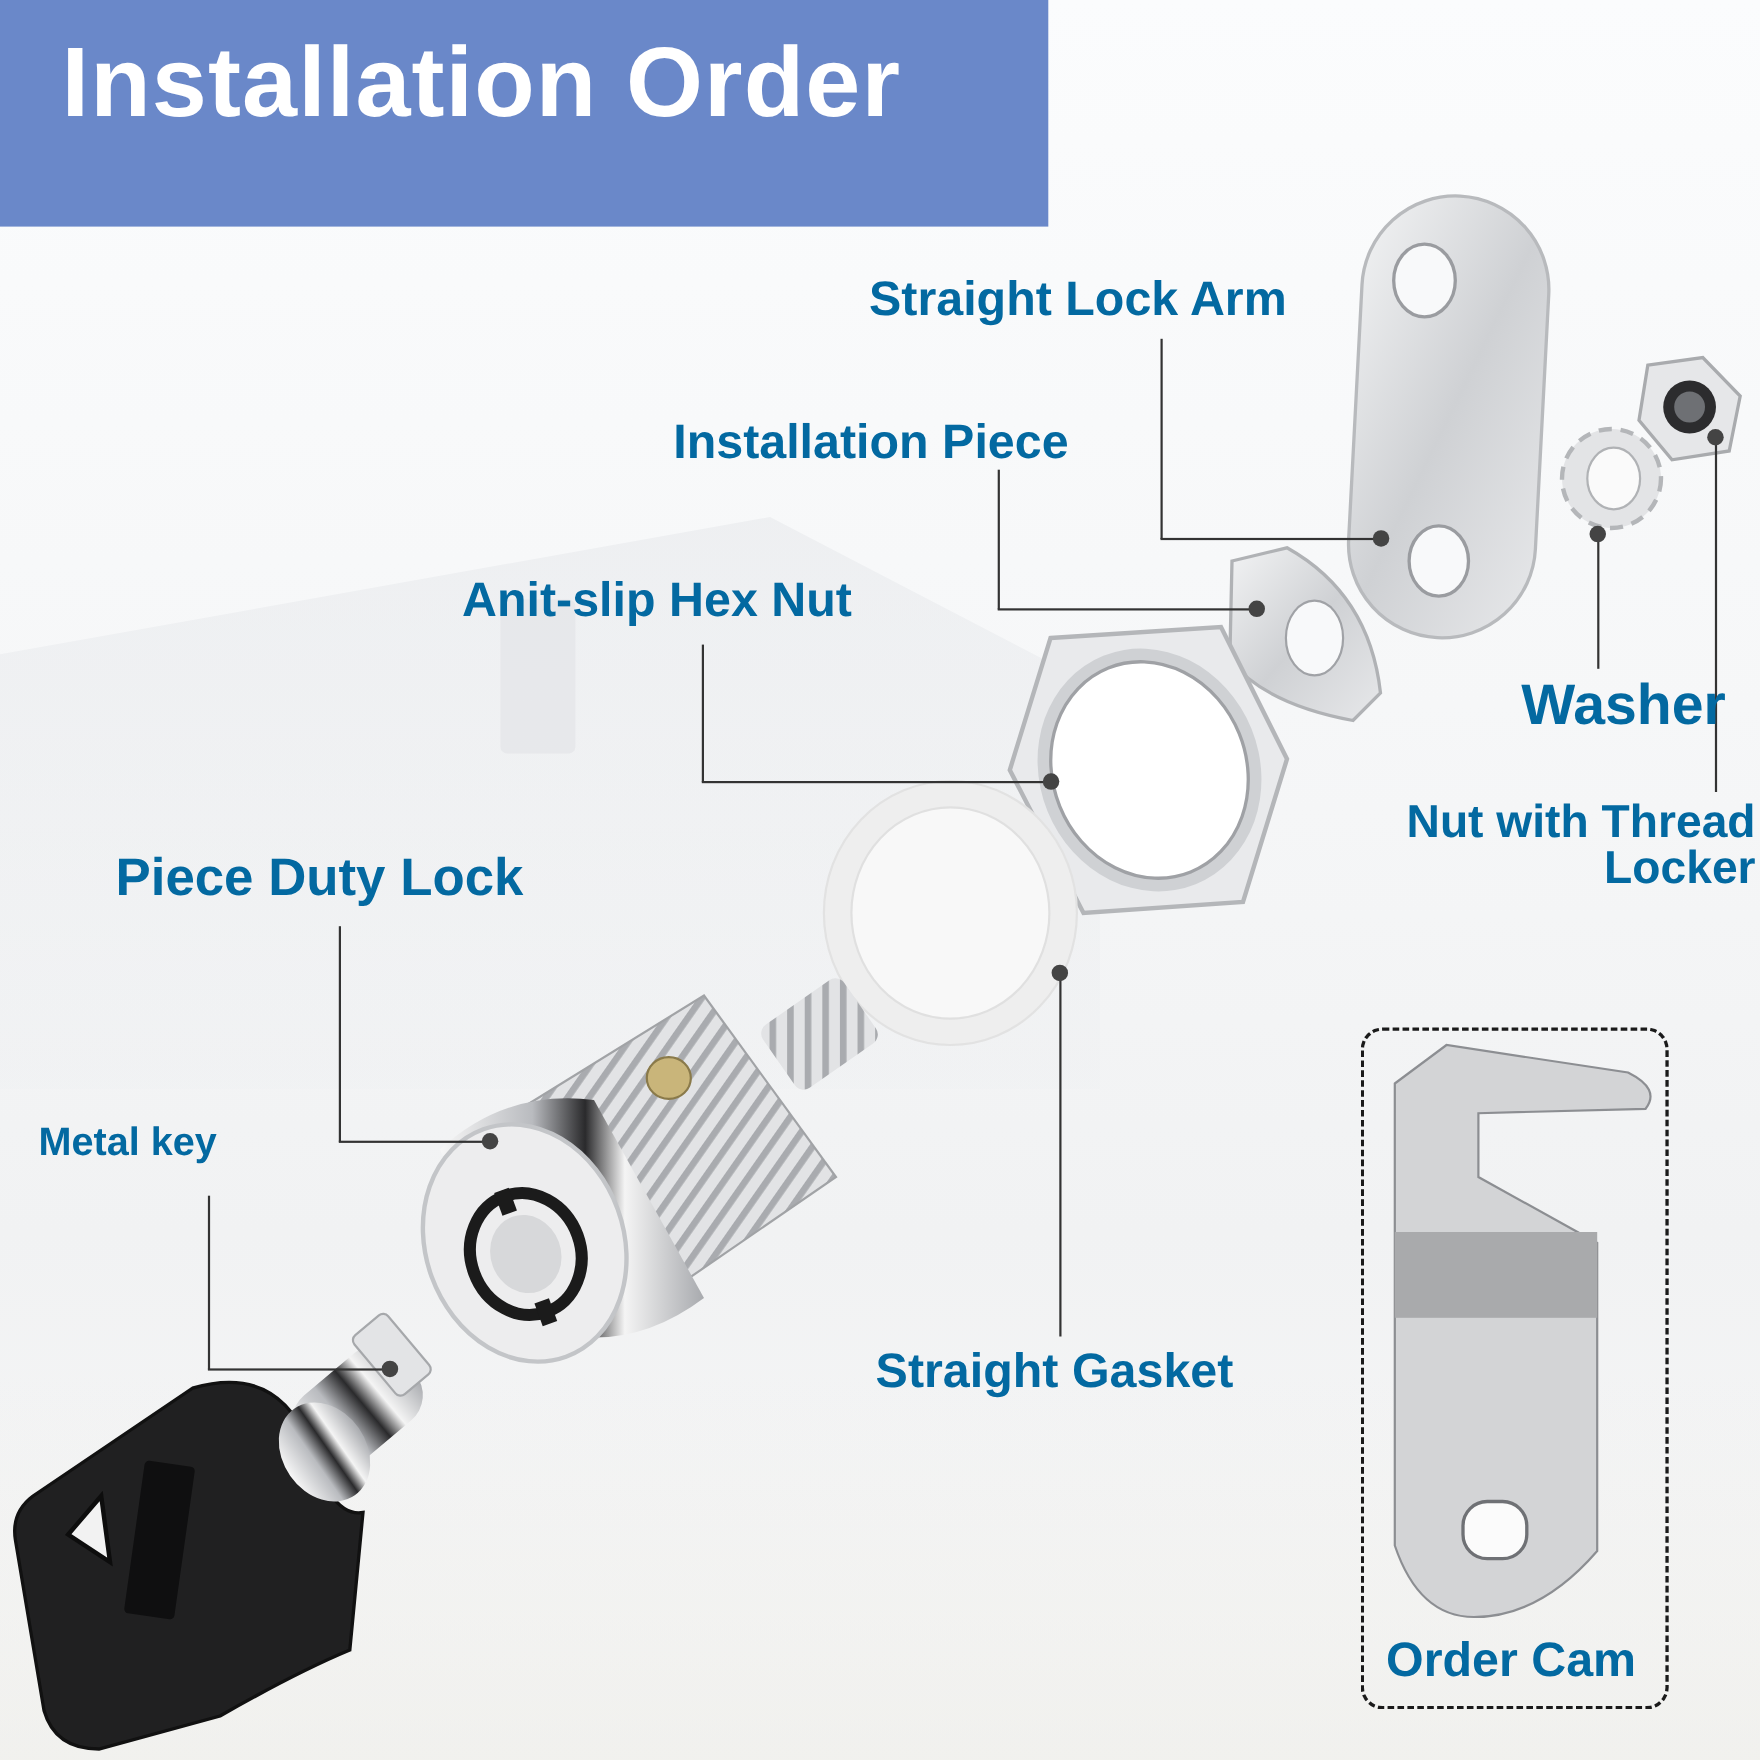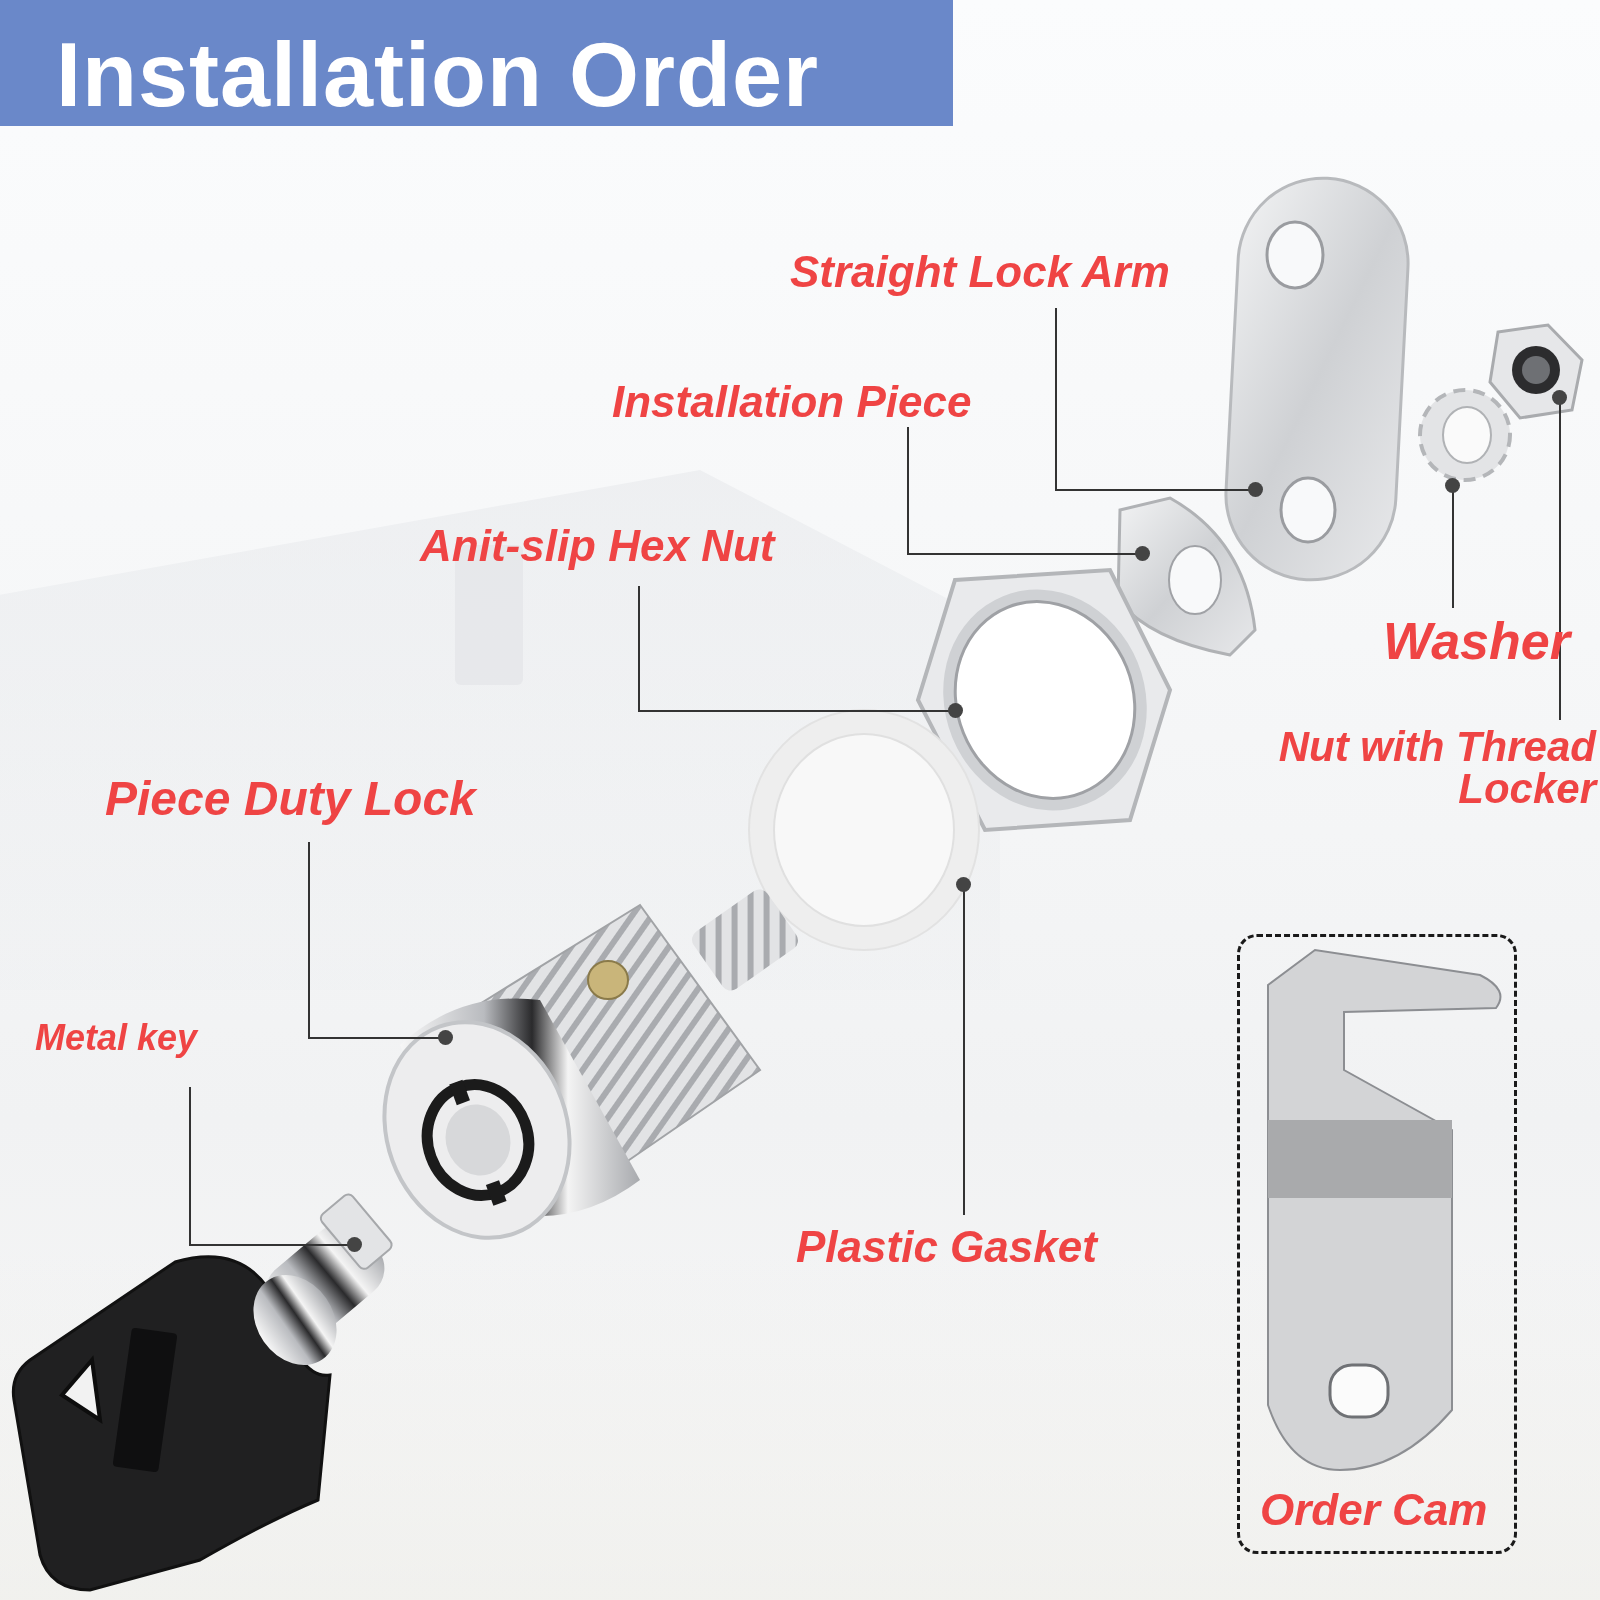--- a/index.html
+++ b/index.html
@@ -12,31 +12,31 @@
   .bg-rv {
     left: 0; top: 470px; width: 1000px; height: 520px;
     background: linear-gradient(180deg, rgba(230,232,235,0.55), rgba(236,238,240,0.25));
     border-radius: 40px 260px 0 0;
     clip-path: polygon(0 24%, 70% 0, 100% 30%, 100% 100%, 0 100%);
   }
   .bg-window { left: 455px; top: 545px; width: 68px; height: 140px; background: rgba(225,227,230,0.6); border-radius: 6px; }
   .bg-ground { left: 0; top: 1250px; width: 1600px; height: 350px; background: linear-gradient(180deg, rgba(240,240,238,0.0), rgba(238,238,234,0.7)); }
 
   .title-bar {
-    position: absolute; left: 0; top: 0; width: 953px; height: 126px;
+    position: absolute; left: 0; top: 0; width: 953px; height: 206px;
     background: #6a88c9;
   }
   .title-text {
     position: absolute; left: 56px; top: 30px; color: #ffffff;
     font-size: 90px; font-weight: bold; letter-spacing: 1px; line-height: 1;
   }
 
   .label {
-    position: absolute; color: #ef4444; font-weight: bold; font-size: 44px;
-    white-space: nowrap; line-height: 1; font-style: italic;
+    position: absolute; color: #0369a1; font-weight: bold; font-size: 44px;
+    white-space: nowrap; line-height: 1;
   }
   .label.center { text-align: right; line-height: 1.0; white-space: pre-line; }
 
   .leader { position: absolute; background: #333; }
   .dot { position: absolute; width: 15px; height: 15px; border-radius: 50%; background: #444; }
 
   .part { position: absolute; }
   .dashed-box {
     position: absolute; left: 1237px; top: 934px; width: 280px; height: 620px;
     border: 3px dashed #1a1a1a; border-radius: 20px; box-sizing: border-box;
@@ -182,14 +182,14 @@
 <div class="dot" style="left:956px;top:877px"></div>
 
 <div class="label" style="left:790px;top:250px">Straight Lock Arm</div>
 <div class="label" style="left:612px;top:380px">Installation Piece</div>
 <div class="label" style="left:420px;top:524px">Anit-slip Hex Nut</div>
 <div class="label" style="left:1383px;top:615px;font-size:52px">Washer</div>
 <div class="label center" style="left:1226px;top:726px;width:370px;font-size:42px">Nut with Thread
 Locker</div>
 <div class="label" style="left:105px;top:775px;font-size:48px">Piece Duty Lock</div>
 <div class="label" style="left:35px;top:1020px;font-size:36px">Metal key</div>
-<div class="label" style="left:796px;top:1225px">Plastic Gasket</div>
+<div class="label" style="left:796px;top:1225px">Straight Gasket</div>
 <div class="label" style="left:1260px;top:1488px">Order Cam</div>
 
 </body></html>

